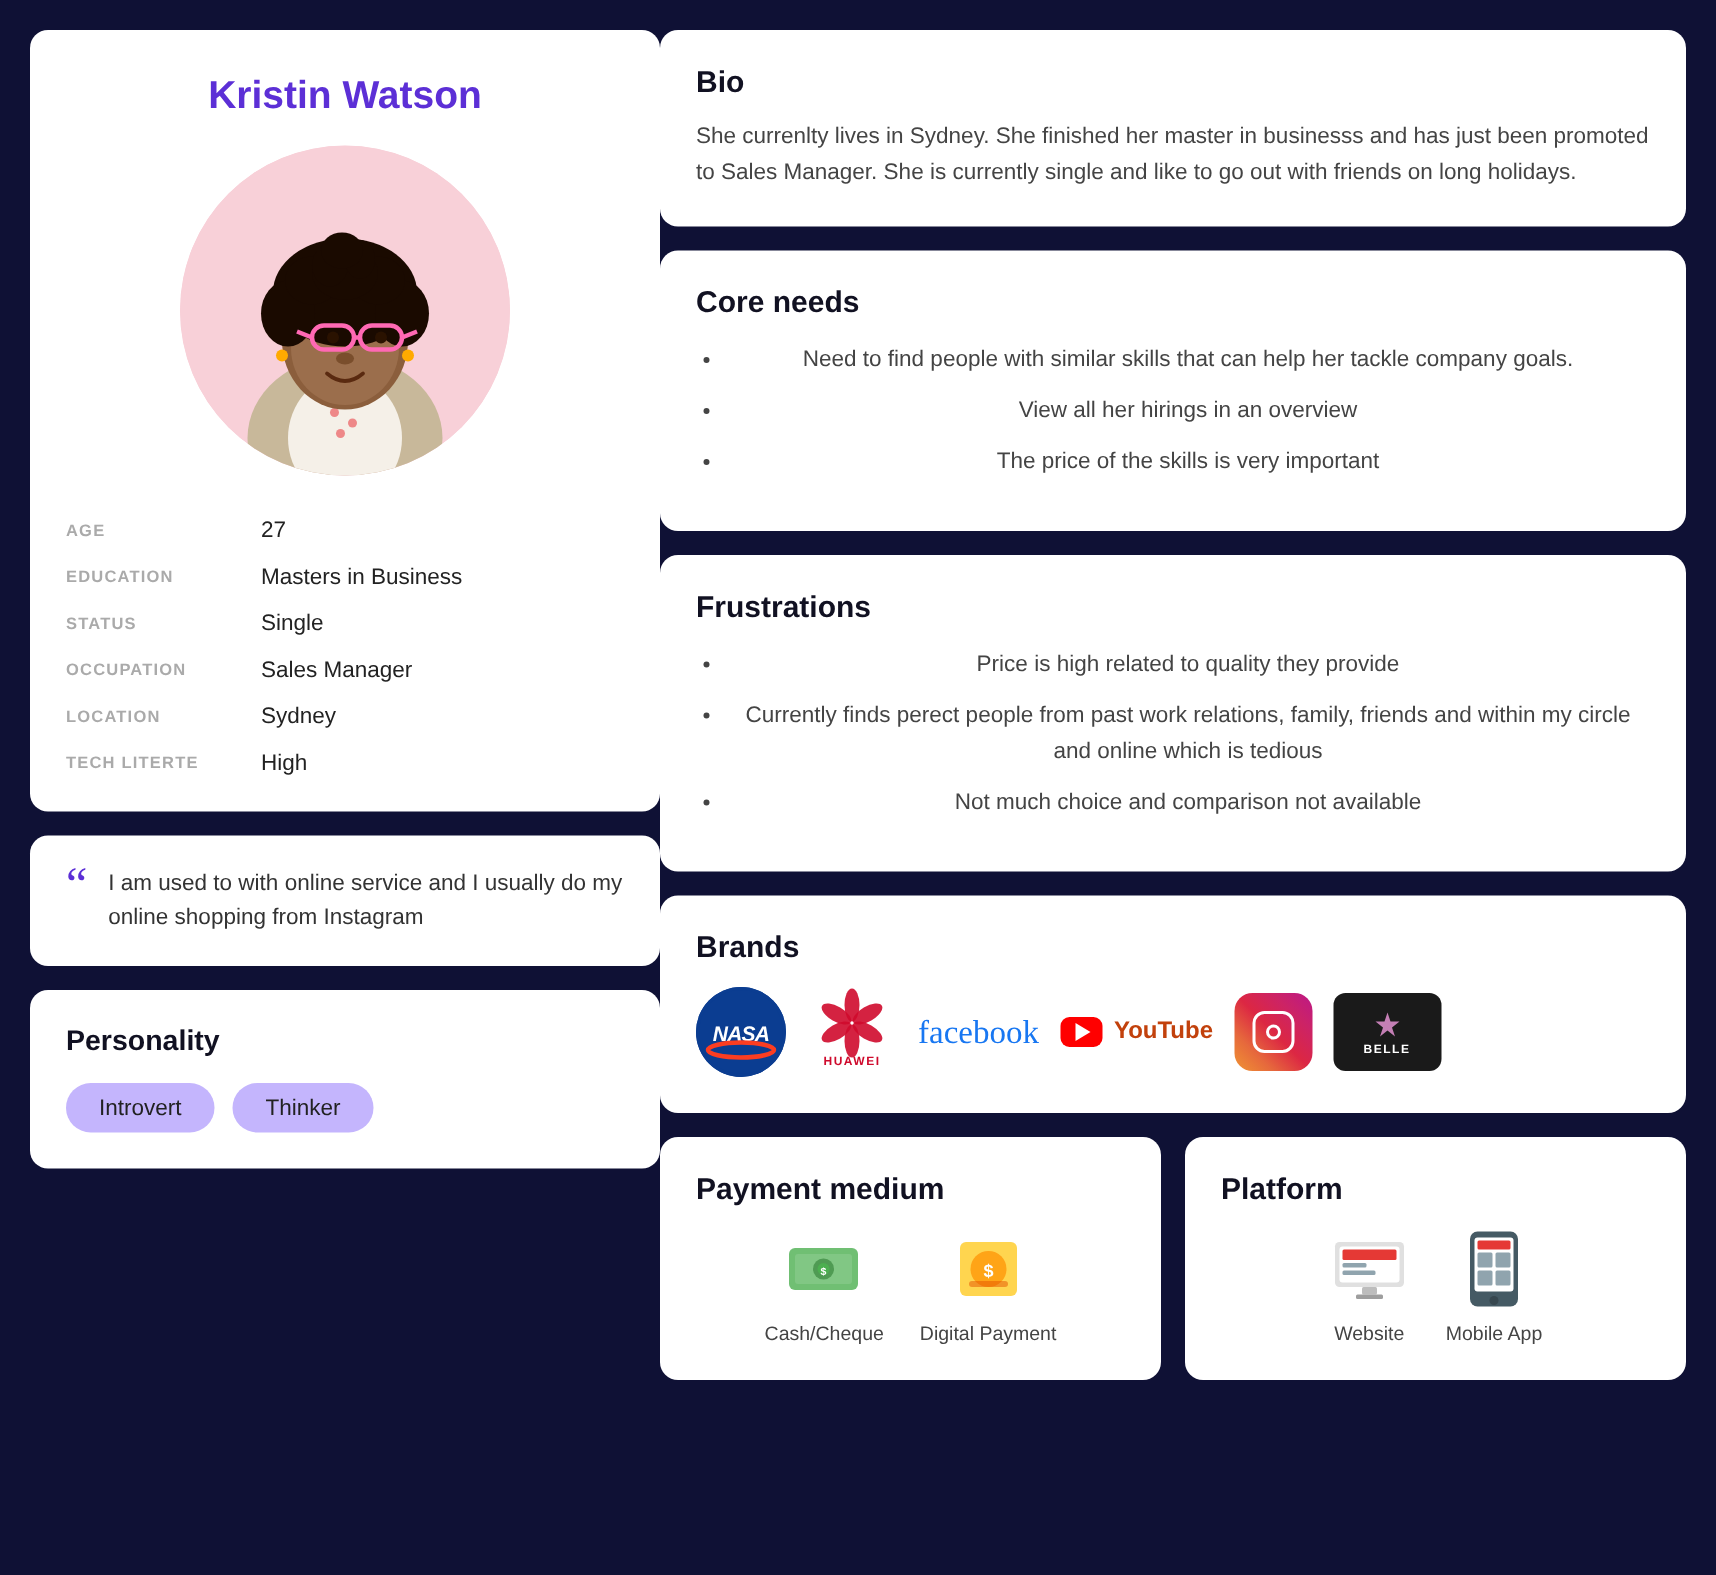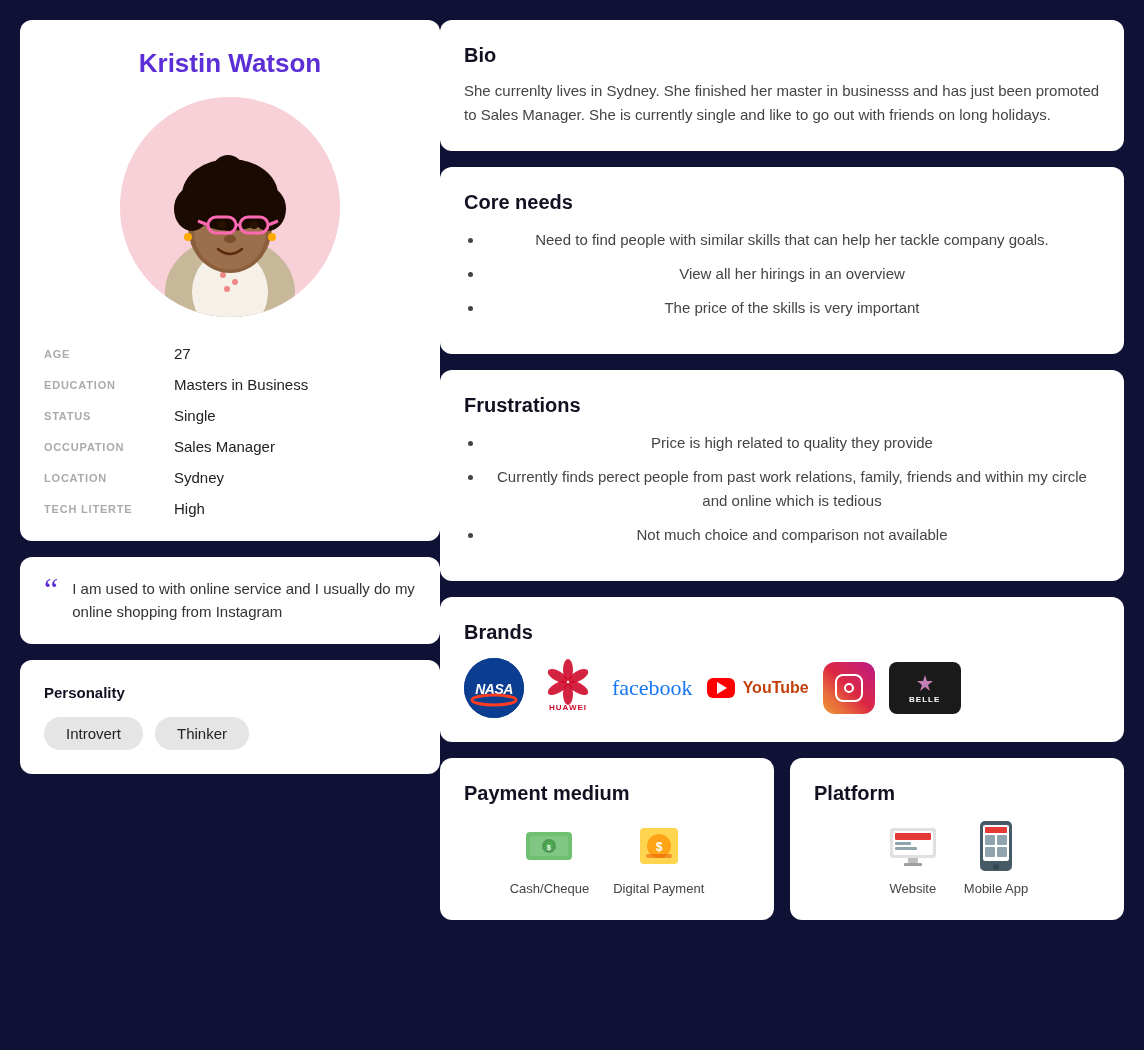--- a/index.html
+++ b/index.html
@@ -98,31 +98,31 @@
       color: #333333;
       font-size: 15px;
       line-height: 1.55;
     }
     
     .personality-card {
       padding: 24px;
     }
     .section-title {
       color: #111122;
-      font-size: 15px;
+      font-size: 19px;
       font-weight: 700;
       margin-bottom: 16px;
     }
     .personality-tags {
       display: flex;
       gap: 12px;
       flex-wrap: wrap;
     }
     .personality-tag {
-      background: #e5e5e5;
+      background: #c4b5fd;
       border-radius: 20px;
       padding: 8px 22px;
       font-size: 15px;
       color: #222222;
     }
     
     .bio-title {
       font-size: 20px;
       font-weight: 700;
       color: #111122;

